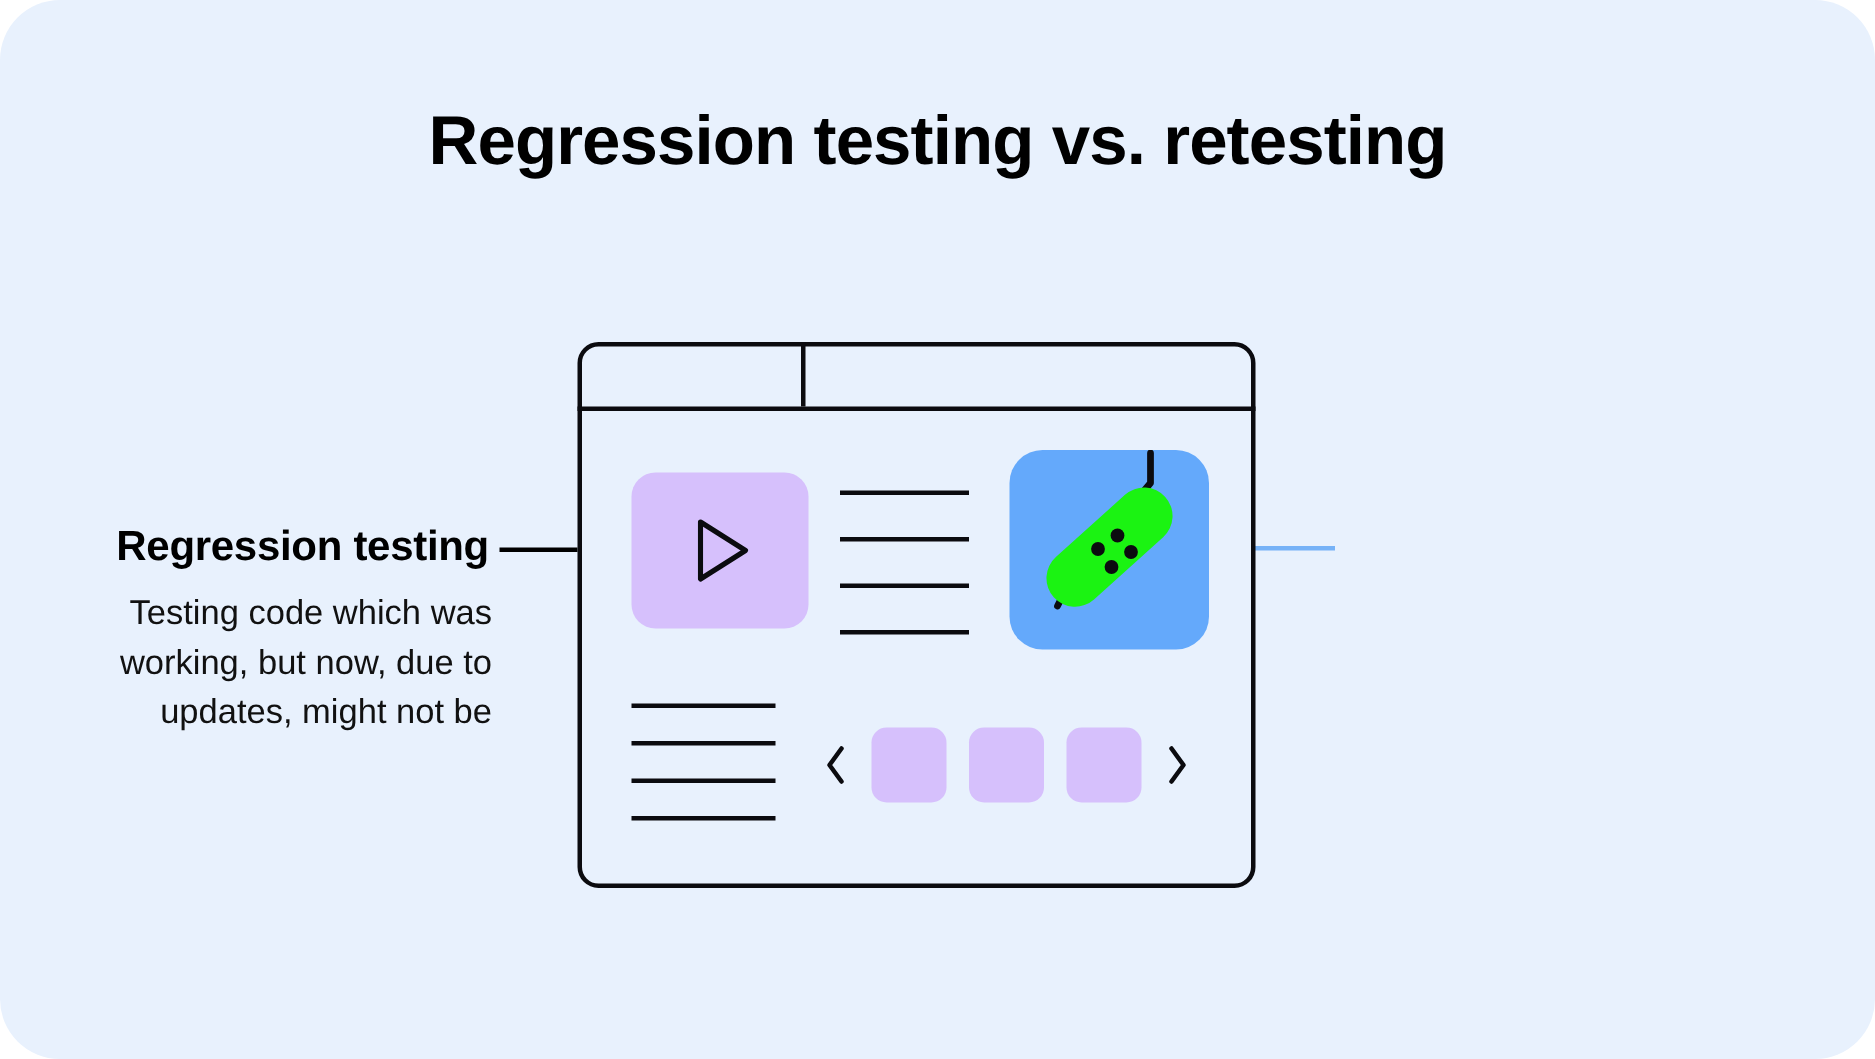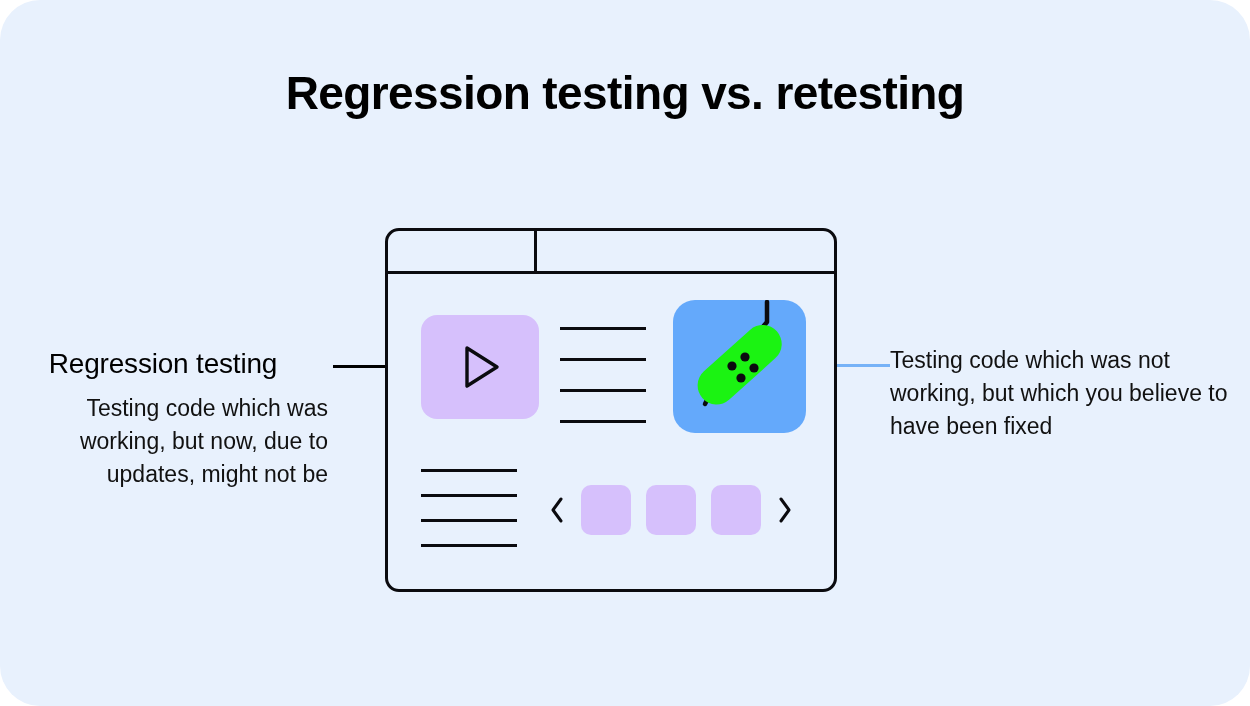--- a/index.html
+++ b/index.html
@@ -51,27 +51,26 @@
   
   .side {
     position: absolute;
     width: 350px;
   }
   .side-left  { left: 0px;   top: 344px; text-align: right; }
   .side-right { left: 890px; top: 344px; text-align: left;  }
 
   .side-heading {
     font-size: 28px;
-    font-weight: 400;
+    font-weight: 700;
     color: #000000;
     line-height: 40px;
     letter-spacing: -0.2px;
     margin: 0 0 8px 0;
     white-space: nowrap;
-    text-align: center;
   }
   .side-left .side-heading { padding-right: 24px; }
 
   .side-body {
     font-size: 23px;
     font-weight: 400;
     color: #111111;
     line-height: 33px;
     margin: 0;
   }
@@ -220,21 +219,20 @@
 
   <div class="title">Regression testing vs. retesting</div>
 
   <div class="side side-left">
     <div class="side-heading">Regression testing</div>
     <div class="side-body">Testing code which was working, but now, due to updates, might not be</div>
   </div>
   <div class="connector connector-left"></div>
 
   <div class="side side-right">
-    <div class="side-body">Testing code which was not working, but which you believe to have been fixed</div>
   </div>
   <div class="connector connector-right"></div>
 
   <div class="browser">
 
     <div class="browser-topbar">
       <div class="browser-tab-divider"></div>
     </div>
 
     <div class="video-card">

